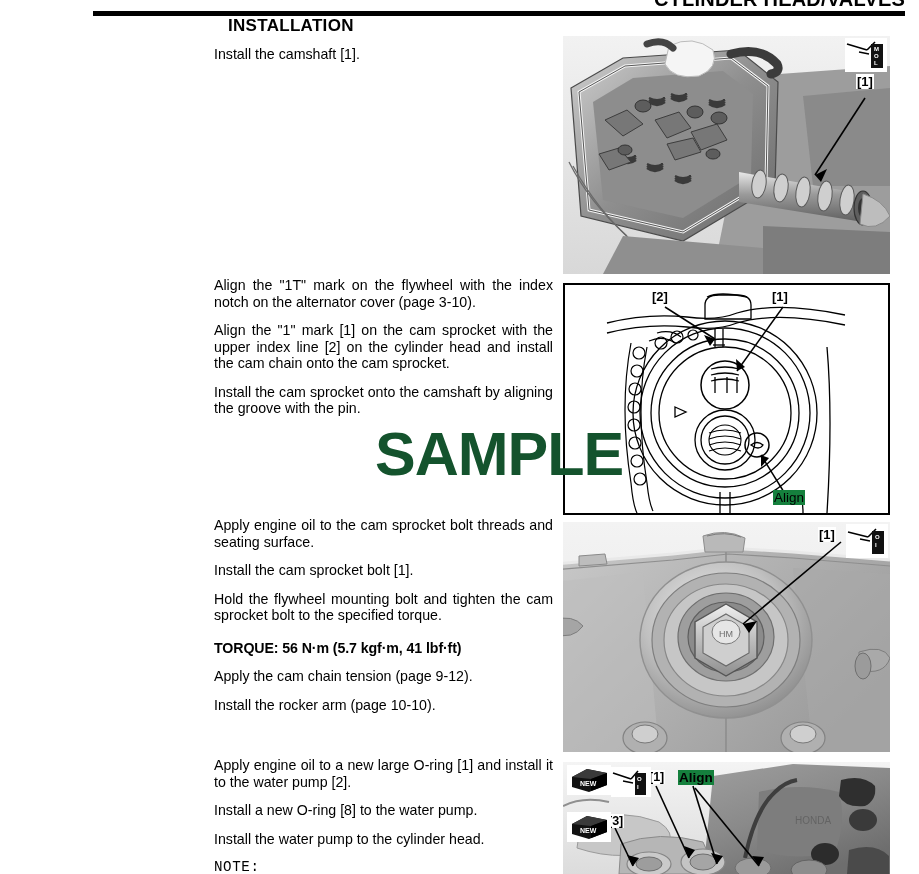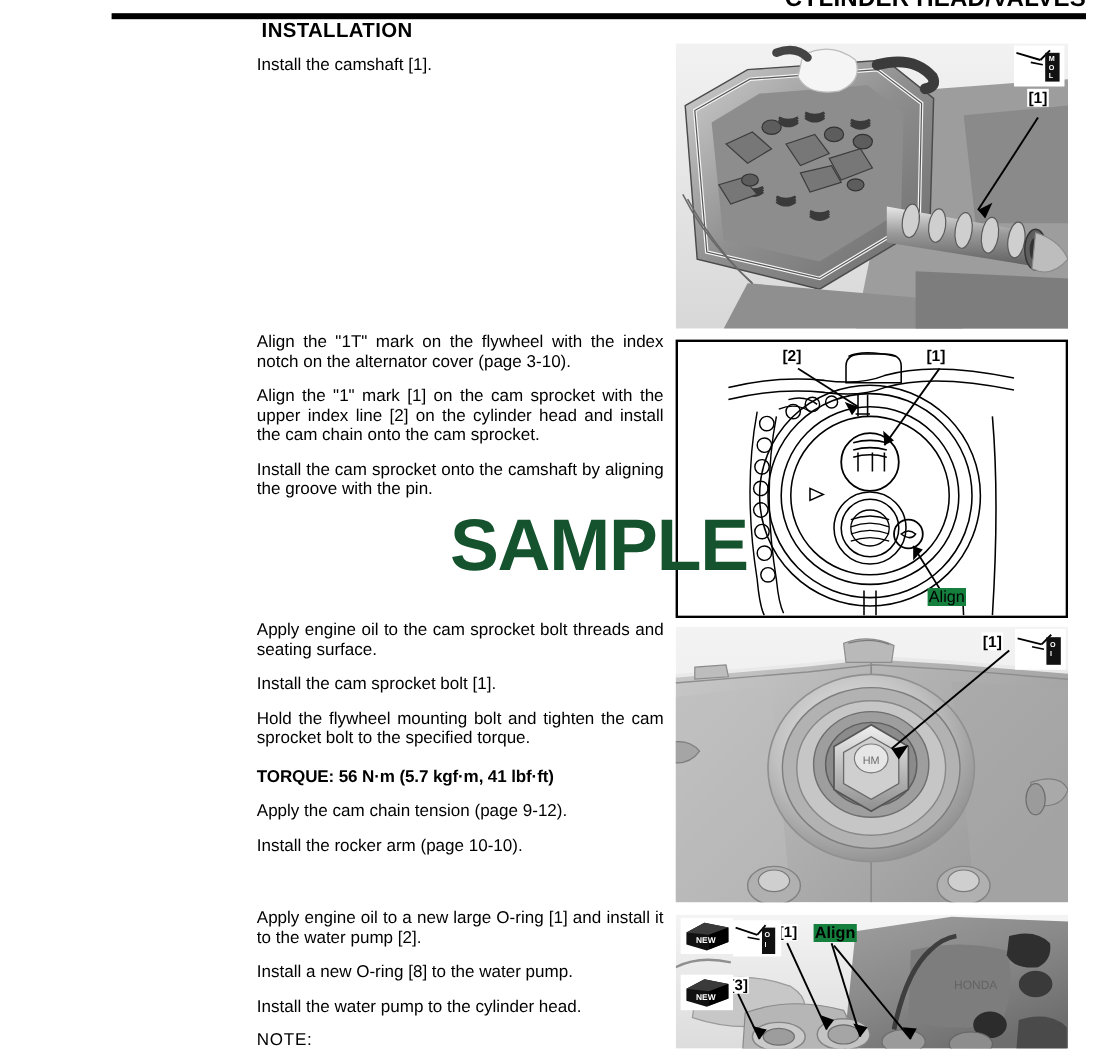--- a/index.html
+++ b/index.html
@@ -50,21 +50,21 @@
     height: 874px;
   }
   .text-col {
     position: absolute;
     left: 214px;
     width: 339px;
   }
 
   
   h2.section-heading {
-    margin: 0 0 10px 4px;
+    margin: 0 0 10px 14px;
     font-size: 17px;
     font-weight: bold;
     letter-spacing: 0.3px;
   }
   p.body-text {
     margin: 0 0 12px 0;
     font-size: 14.2px;
     line-height: 16.5px;
     text-align: justify;
     text-justify: inter-word;
@@ -75,20 +75,21 @@
     font-size: 14.2px;
     line-height: 16.5px;
     font-weight: bold;
     letter-spacing: -0.1px;
   }
   p.note-label {
     margin: 0 0 1px 0;
     font-size: 14.2px;
     line-height: 16.5px;
     letter-spacing: 0.6px;
+    font-family: Liberation Mono, monospace;
   }
 
   
   #block-1 { top: 16px; }
   #block-2 { top: 277px; }
   #block-3 { top: 517px; }
   #block-4 { top: 757px; }
 
   #fig-1 { top: 36px; }
   #fig-2 { top: 283px; }

